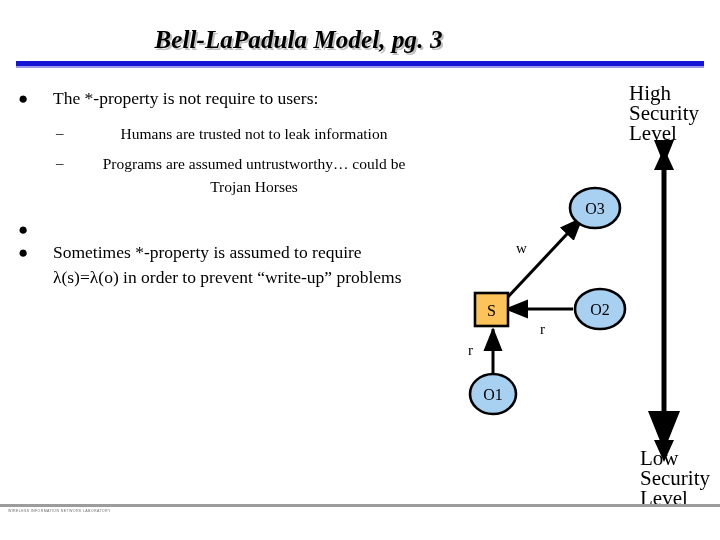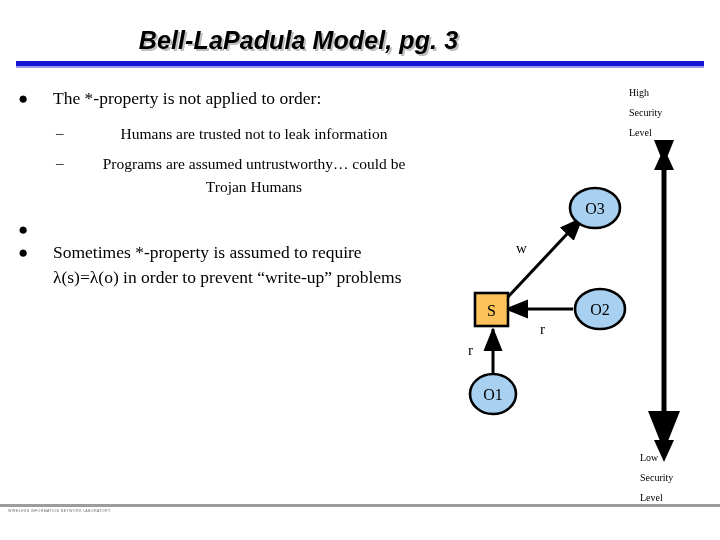--- a/index.html
+++ b/index.html
@@ -16,21 +16,21 @@
     color: #000000;
   }
 
   
   #slide-title {
     position: absolute;
     left: 0;
     top: 26px;
     width: 597px;
     text-align: center;
-    font-family: Liberation Sans, sans-serif;
+    font-family: Liberation Serif, serif;
     font-weight: bold;
     font-style: italic;
     font-size: 25px;
     letter-spacing: 0.1px;
     color: #000000;
     text-shadow: 2px 2px 0 #bfbfbf;
     white-space: nowrap;
   }
   #title-rule {
     position: absolute;
@@ -83,21 +83,21 @@
     font-size: 15.5px;
     line-height: 23px;
     display: block;
     text-align: center;
   }
   .grp-gap { height: 12px; }
 
   
   .axis-label {
     position: absolute;
-    font-size: 10px;
+    font-size: 21px;
     line-height: 20px;
     white-space: pre-line;
     text-align: left;
   }
   #axis-high { left: 629px; top: 83px; }
   #axis-low  { left: 640px; top: 448px; }
 
   
   #diagram {
     position: absolute;
@@ -157,31 +157,31 @@
 </head>
 <body>
 
 <div id="slide-title">Bell-LaPadula Model, pg. 3</div>
 <div id="title-rule"></div>
 
 <div id="body-column">
 
   <div class="bullet-row">
     <span class="marker">●</span>
-    <span class="btext">The *-property is not applied to order:</span>
+    <span class="btext">The *-property is not require to users:</span>
   </div>
 
   <div class="sub-row">
     <span class="marker">–</span>
     <span class="btext">Humans are trusted not to leak information</span>
   </div>
 
   <div class="sub-row">
     <span class="marker">–</span>
-    <span class="btext">Programs are assumed untrustworthy… could be Trojan Humans</span>
+    <span class="btext">Programs are assumed untrustworthy… could be Trojan Horses</span>
   </div>
 
   <div class="grp-gap"></div>
 
   <div class="bullet-row">
     <span class="marker">●</span>
   </div>
 
   <div class="grp-gap"></div>
 

